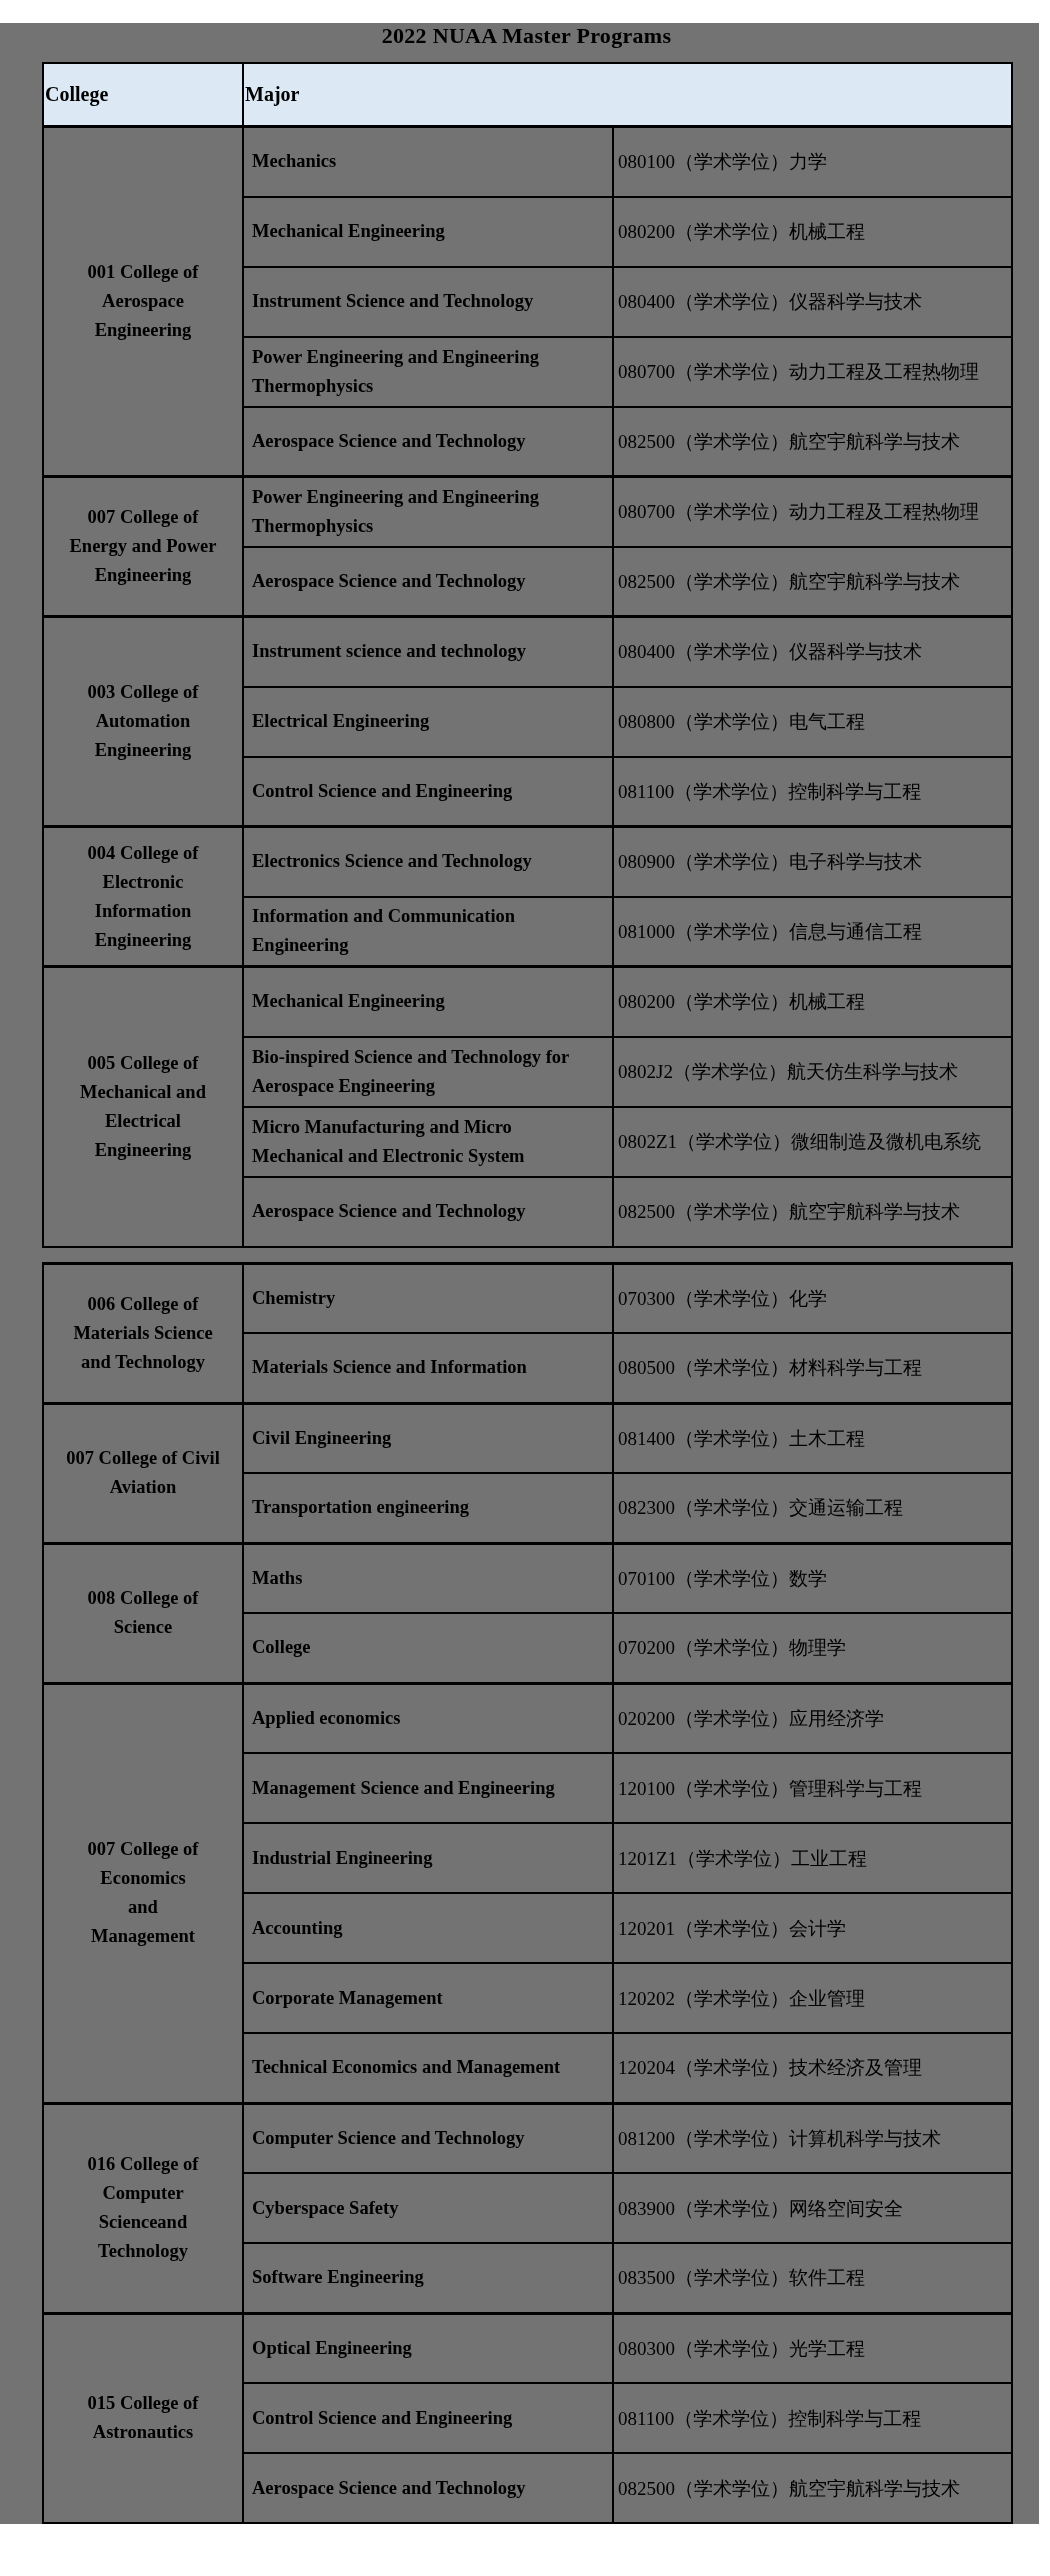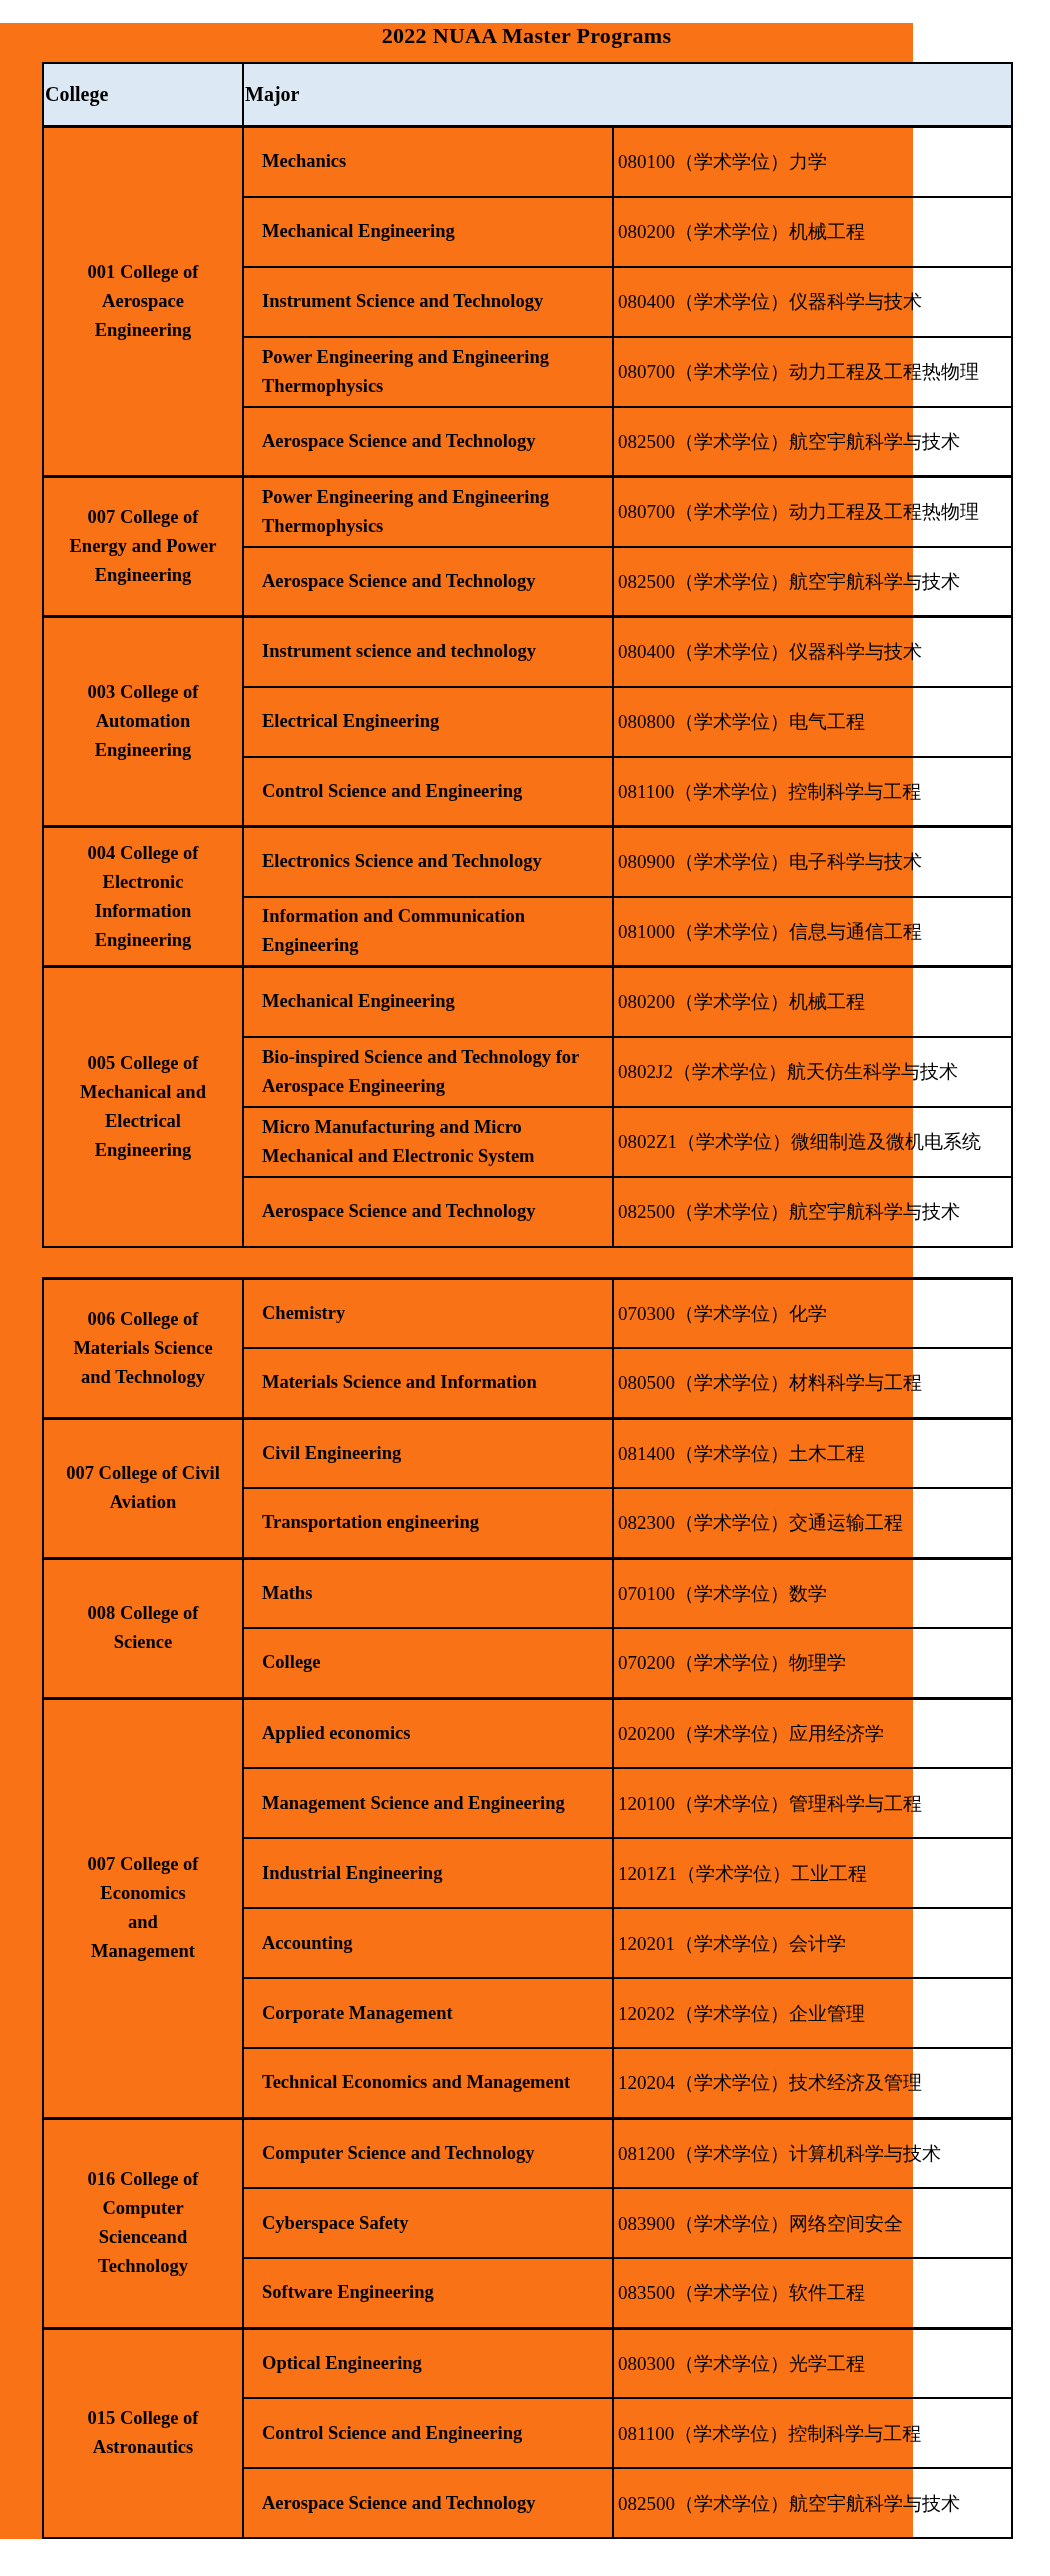--- a/index.html
+++ b/index.html
@@ -3,40 +3,40 @@
 <meta charset="utf-8">
 <style>
   html, body {
     margin: 0;
     padding: 0;
     background: #ffffff;
     color: #000000;
     font-family: "Liberation Serif", "DejaVu Serif", serif;
   }
   .page {
-    width: 913px;
-    background: #f97316;
+    width: 1039px;
+    background: #737373;
   }
   .doc-title {
     width: 969px;
     margin: 22.5px 0 13.2px 42px;
     text-align: center;
     font-size: 22px;
     font-weight: bold;
     letter-spacing: 0.3px;
   }
   table.programs {
     margin-left: 42px;
     width: 969px;
     table-layout: fixed;
     border-collapse: collapse;
     border: 2.6px solid #000;
   }
   table.programs.second {
-    margin-top: 29px;
+    margin-top: 14px;
   }
   col.col-college { width: 200px; }
   col.col-major-en { width: 370px; }
   col.col-major-cn { width: 399px; }
 
   th, td {
     border: 2px solid #000;
     box-sizing: border-box;
     vertical-align: middle;
   }
@@ -54,21 +54,21 @@
   }
   td.college-cell {
     text-align: center;
     font-weight: bold;
     white-space: pre-line;
     padding: 4px 4px;
   }
   td.major-en-cell {
     font-weight: bold;
     text-align: left;
-    padding: 4px 8px 4px 18px;
+    padding: 4px 8px 4px 8px;
   }
   td.major-cn-cell {
     font-weight: normal;
     text-align: left;
     font-size: 19px;
     padding: 4px 23px 4px 4px;
   }
   tr.group-start td { border-top: 3.3px solid #000; }
 </style>
 </head>

